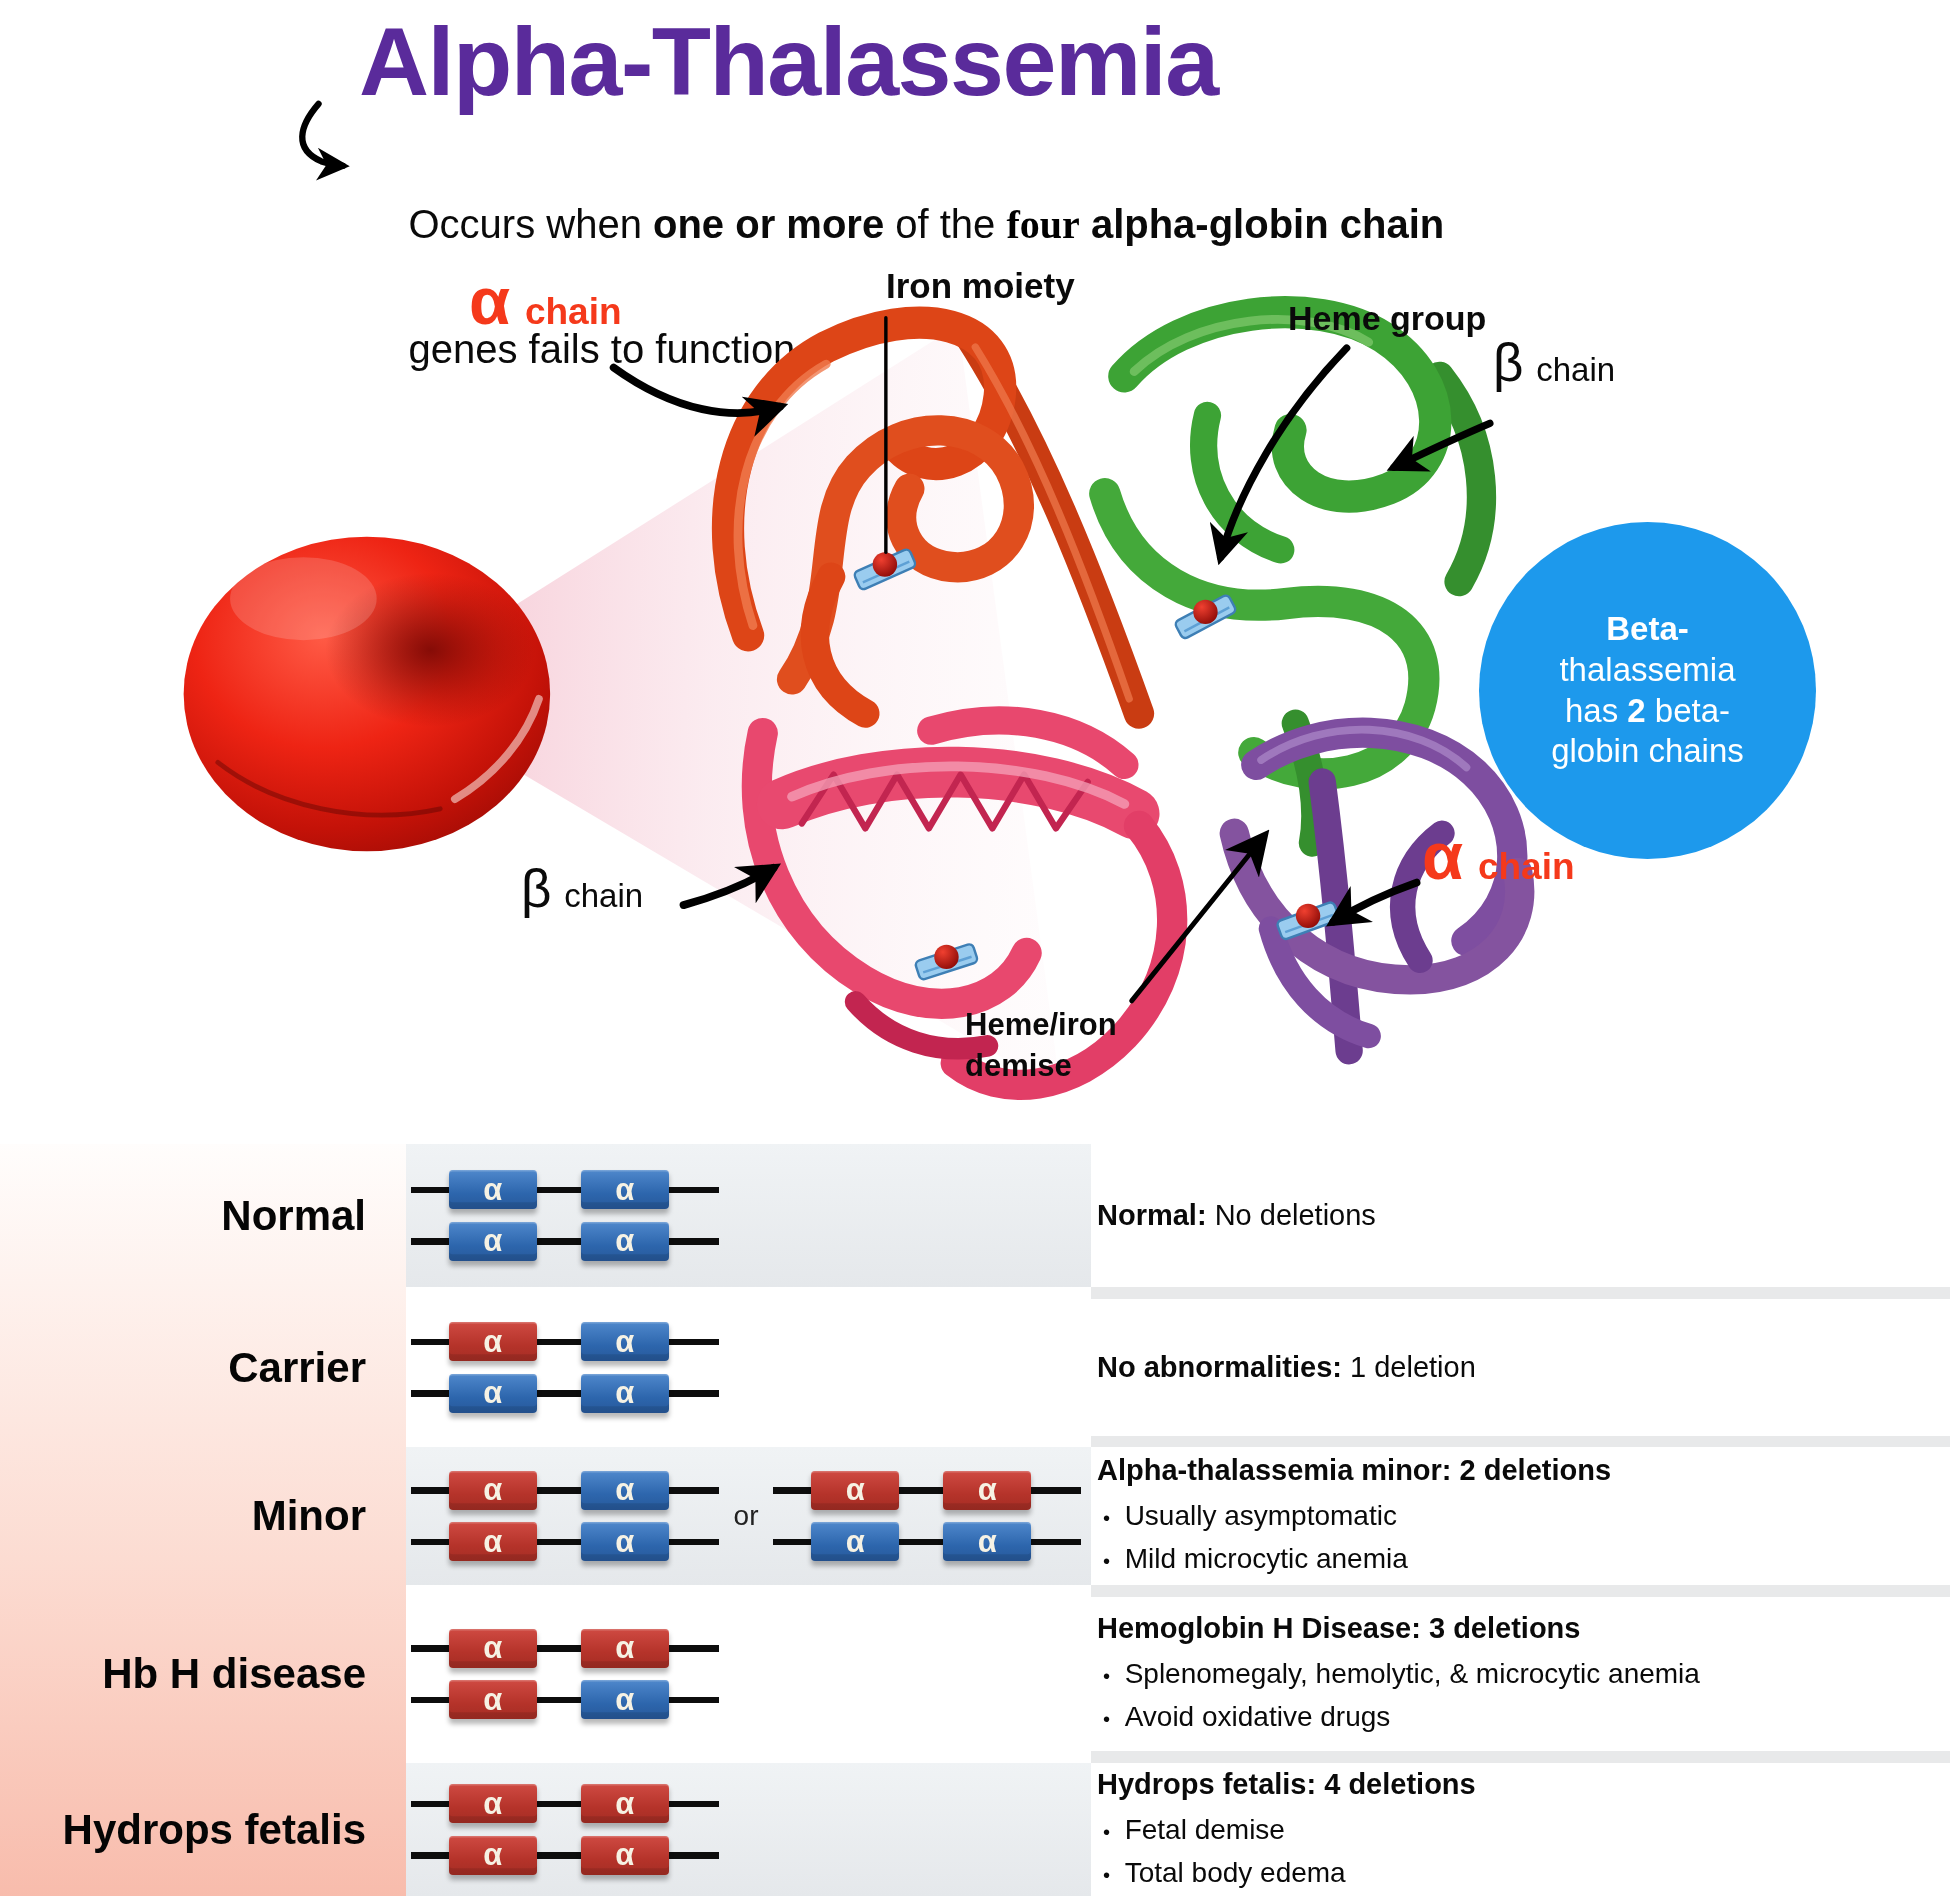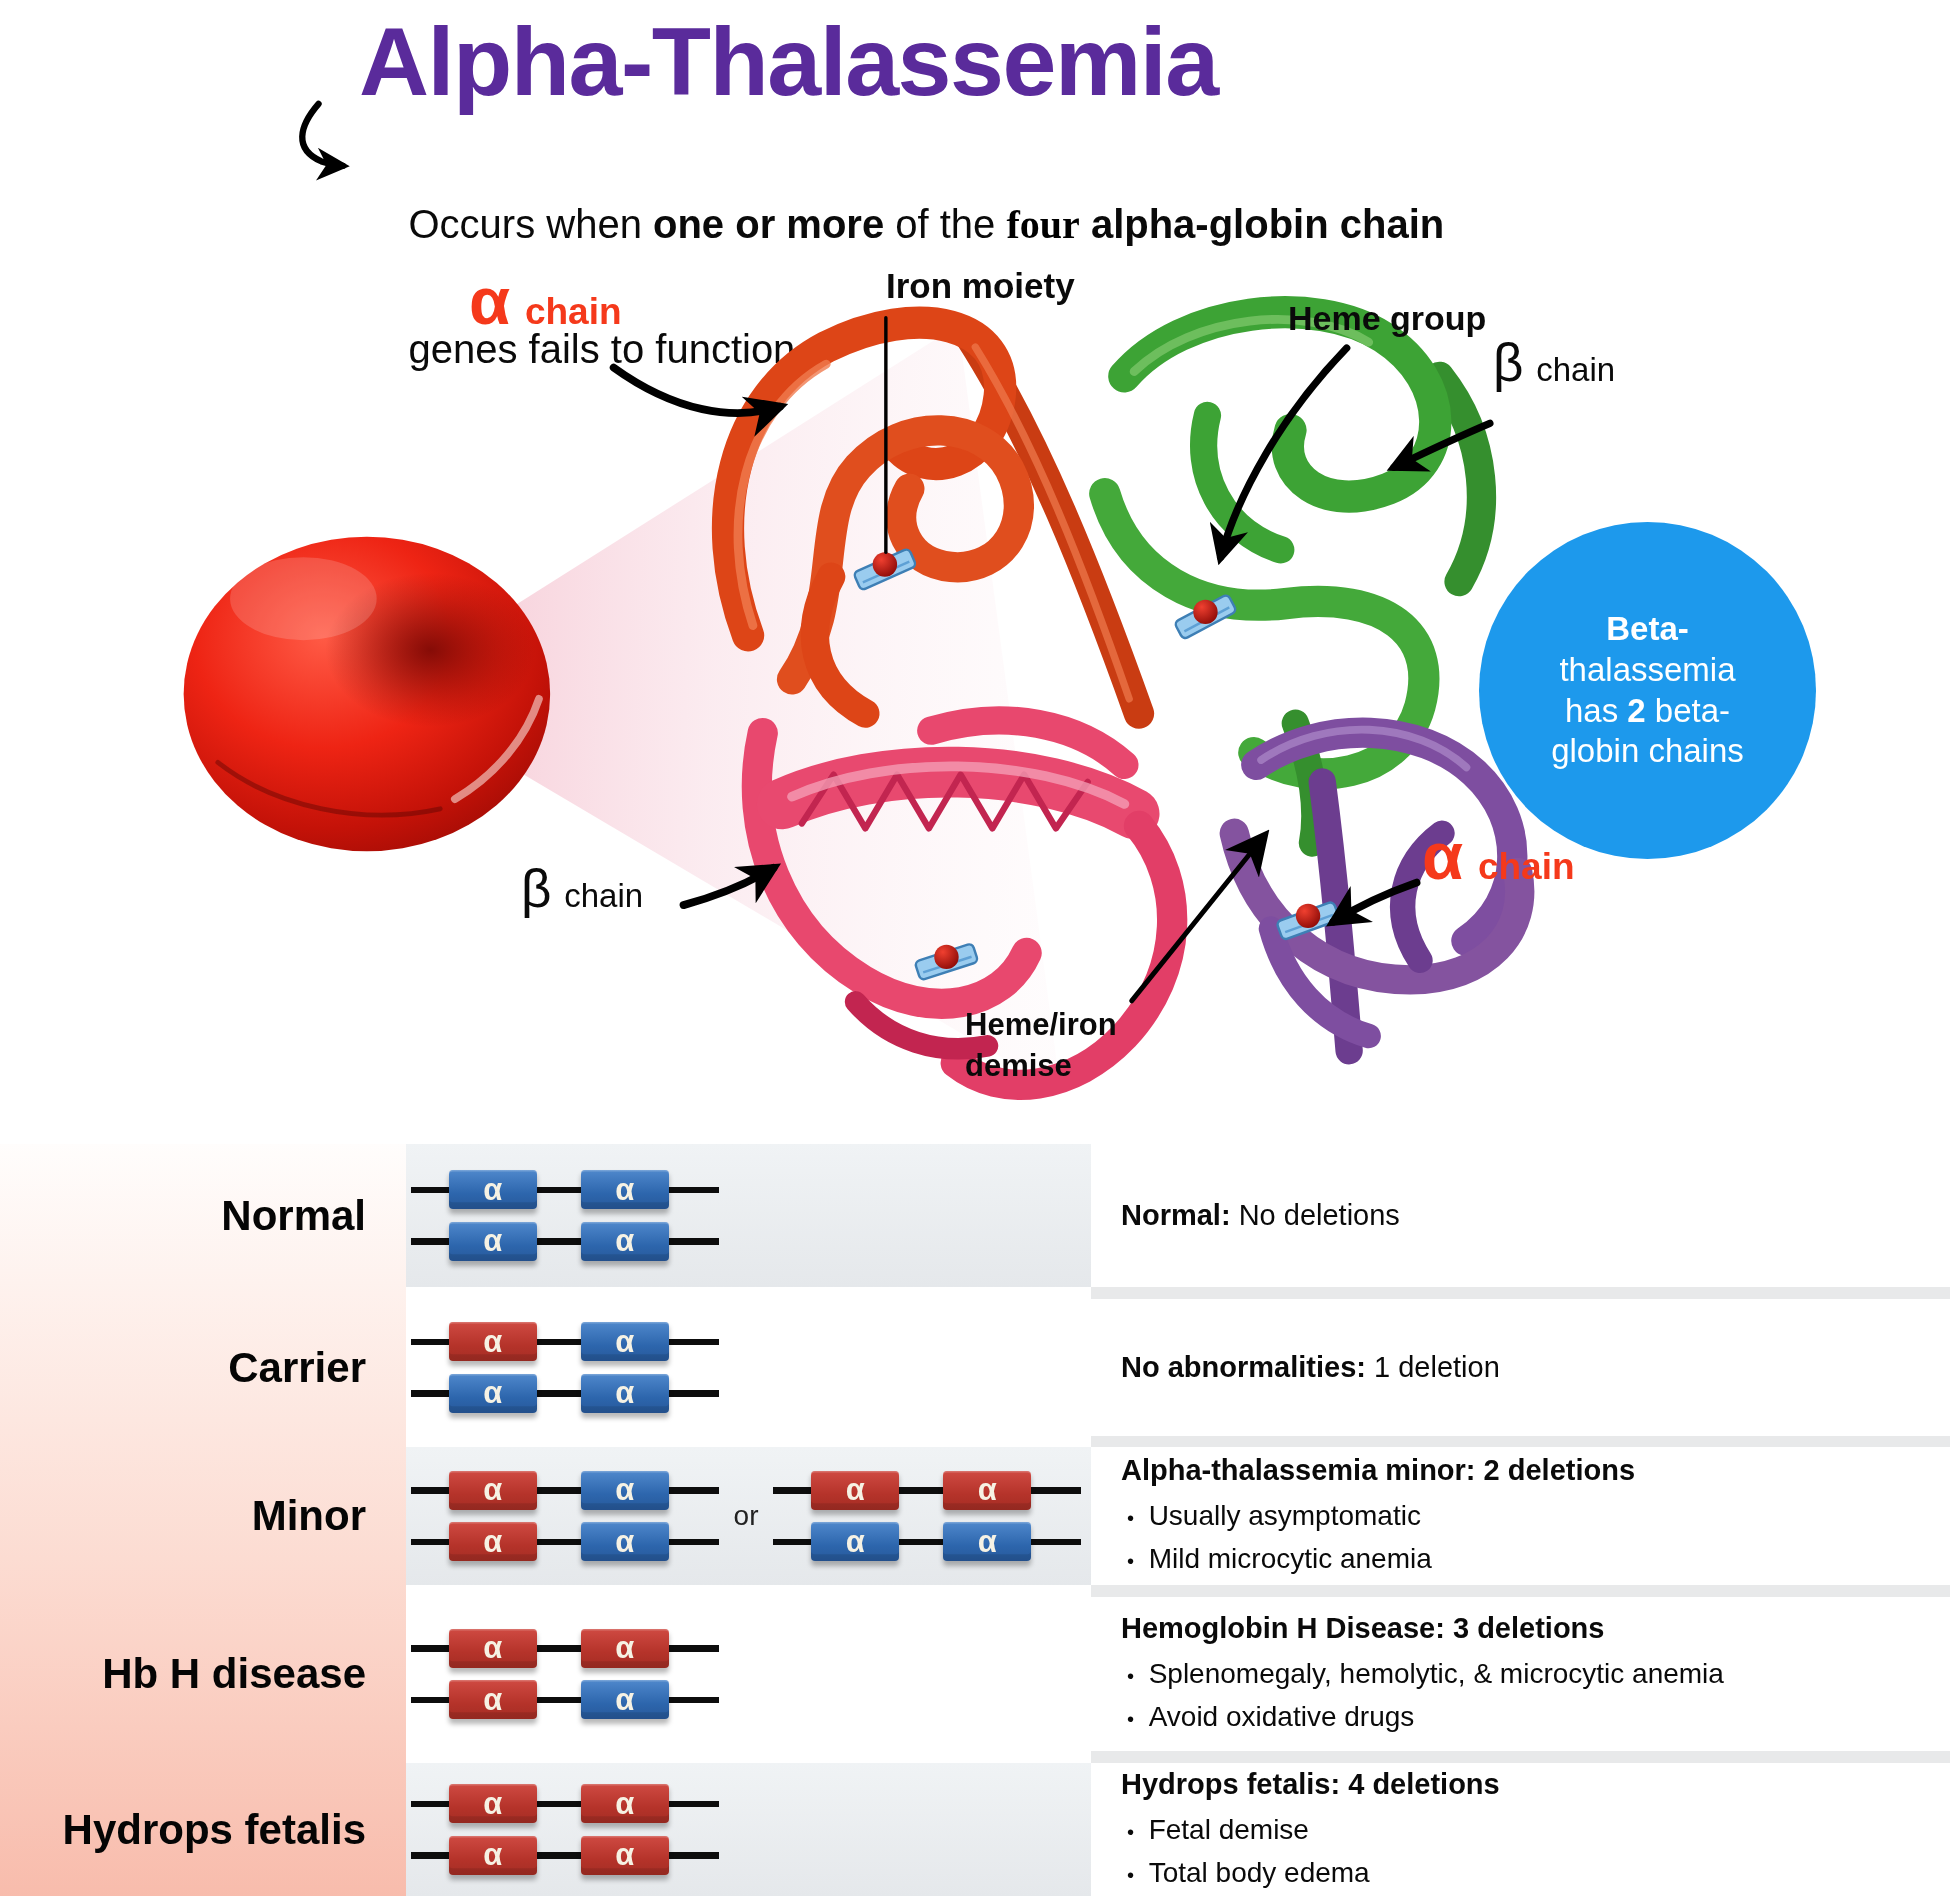--- a/index.html
+++ b/index.html
@@ -36,21 +36,21 @@
             background:linear-gradient(180deg,#FFFDFC 0%,#FCDCD2 55%,#F8BCAC 100%);}
   .right-base{position:absolute;left:1091px;top:1148px;width:859px;height:749px;background:#E8E9EA;}
   .trow{position:absolute;left:0;width:1955px;display:grid;grid-template-columns:406px 685px 864px;}
   .r0{top:1144px;height:143px;} .r1{top:1299px;height:137px;} .r2{top:1447px;height:138px;}
   .r3{top:1597px;height:154px;} .r4{top:1763px;height:133px;}
   .cell-label{display:flex;align-items:center;justify-content:flex-end;padding-right:40px;
               font-size:42px;font-weight:bold;color:#050505;}
   .cell-genes{display:flex;align-items:center;gap:12.7px;padding-left:4.9px;}
   .r0 .cell-genes,.r2 .cell-genes,.r4 .cell-genes{background:linear-gradient(180deg,#F0F3F5,#E5E8EB);}
   .cell-desc{background:#fff;display:flex;flex-direction:column;justify-content:center;
-             padding-left:30px;padding-right:9.8px;}
+             padding-left:6px;padding-right:9.8px;}
   .heading{font-size:29px;line-height:1.35;white-space:pre-wrap;}
   .heading b{font-weight:bold;}
   .bullets{margin:4.9px 0 0 0;padding:0;list-style:none;font-size:28px;line-height:1.52;}
   .bullets li{display:flex;align-items:baseline;}
   .bullets .dot{font-size:.72em;margin:0 14.7px 0 5.9px;}
   .ggroup{display:flex;flex-direction:column;gap:12.7px;}
   .gline{position:relative;width:308px;height:39px;}
   .gbar{position:absolute;left:0;right:0;top:16.6px;height:6.4px;background:#0d0d0d;}
   .gbox{position:absolute;top:0;width:88px;height:39px;border-radius:3.9px;display:flex;
         align-items:center;justify-content:center;font-size:31px;font-weight:bold;color:#F6F2E4;

